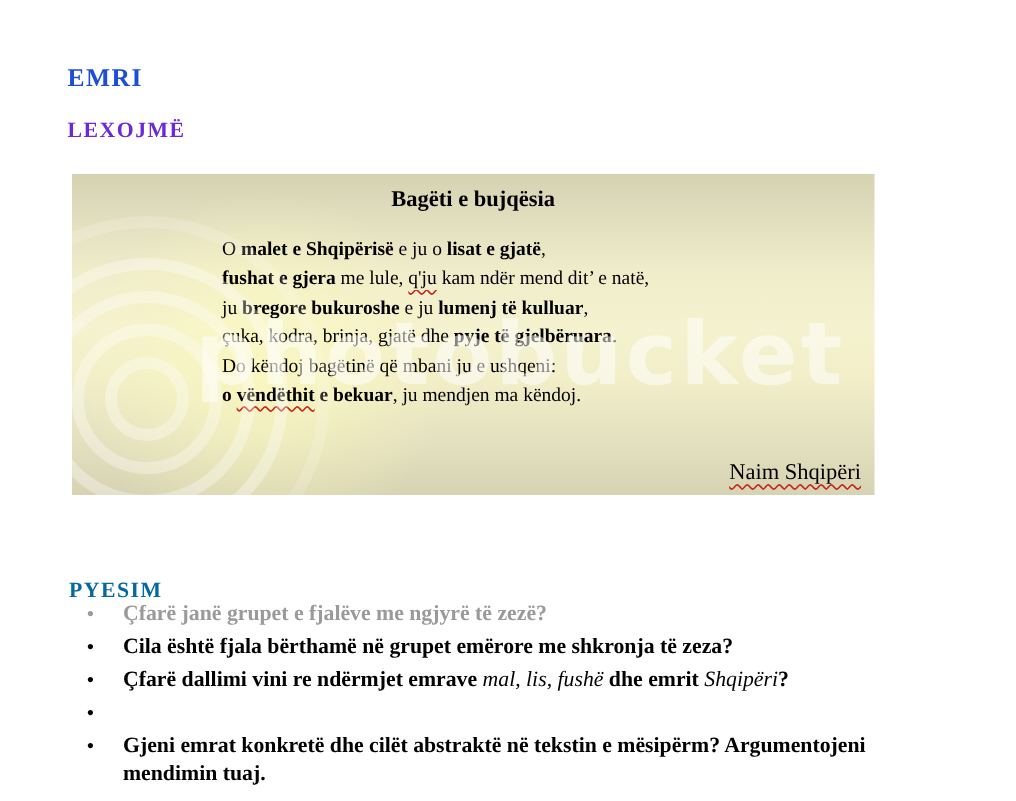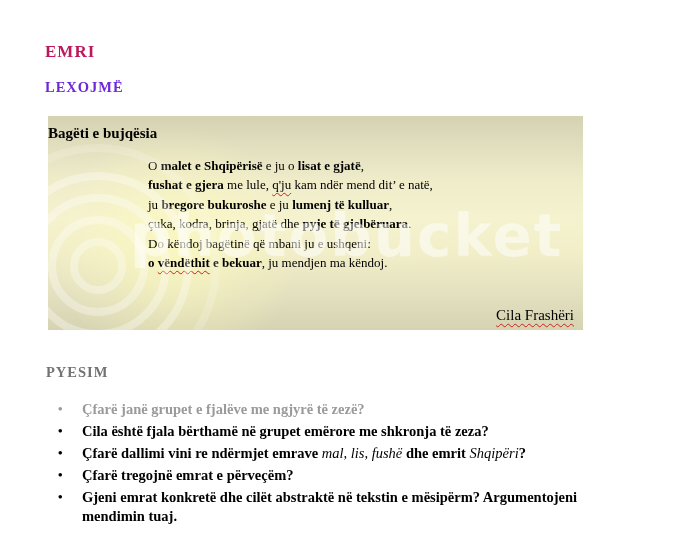--- a/index.html
+++ b/index.html
@@ -1,33 +1,33 @@
 <!DOCTYPE html>
 <html><head>
 <meta charset="utf-8">
 <style>
   html,body{margin:0;padding:0;background:#ffffff;}
   .page{
     position:relative;width:677px;height:534px;overflow:hidden;
     background:#ffffff;font-family:"Liberation Serif",serif;color:#000;
   }
   .h-title{position:absolute;left:45px;top:42px;margin:0;font-size:17px;
-    font-weight:bold;color:#be185d;letter-spacing:1px;}
+    font-weight:bold;color:#1d4ed8;letter-spacing:1px;}
   .h-section{position:absolute;margin:0;font-size:14.5px;font-weight:bold;
     color:#6d28d9;letter-spacing:1px;}
   .h-lexojme{left:45px;top:79px;}
-  .h-pyesim{left:46px;top:364px;color:#737373;}
+  .h-pyesim{left:46px;top:386px;color:#0369a1;}
 
   .poem-box{
     position:absolute;left:48px;top:116px;width:535px;height:214px;overflow:hidden;
     background:
       radial-gradient(circle 170px at 24% 62%, rgba(252,249,190,.75), rgba(252,249,190,0) 72%),
       linear-gradient(180deg,#d5d2b2 0%,#dedbbc 10%,#efecca 30%,#f5f2cf 48%,#f1eec8 64%,#e3e0bf 84%,#d6d3b3 100%);
   }
-  .poem-title{position:relative;z-index:1;margin-top:9px;
+  .poem-title{position:relative;z-index:1;margin-top:9px;text-align:center;
     font-weight:bold;font-size:15px;}
   .poem-body{position:relative;z-index:1;margin:14px 0 0 100px;
     font-size:13px;line-height:19.4px;}
   .poem-author{position:absolute;z-index:1;right:9px;bottom:6px;font-size:15px;
     text-decoration:underline;text-decoration-style:wavy;
     text-decoration-color:#c8231a;text-decoration-thickness:1px;text-underline-offset:3px;}
   .b{font-weight:bold;}
   .i{font-style:italic;font-weight:normal;}
   .sq{text-decoration:underline;text-decoration-style:wavy;
     text-decoration-color:#c8231a;text-decoration-thickness:1px;text-underline-offset:3px;}
@@ -63,21 +63,21 @@
   <div class="poem-box">
     <div class="poem-title">Bagëti e bujqësia</div>
     <div class="poem-body">
         <div><span>O </span><span class="b">malet e Shqipërisë</span><span> e ju o </span><span class="b">lisat e gjatë</span><span>,</span></div>
         <div><span class="b">fushat e gjera</span><span> me lule, </span><span class="sq">q'ju</span><span> kam ndër mend dit’ e natë,</span></div>
         <div><span>ju </span><span class="b">bregore bukuroshe</span><span> e ju </span><span class="b">lumenj të kulluar</span><span>,</span></div>
         <div><span>çuka, kodra, brinja, gjatë dhe </span><span class="b">pyje të gjelbëruara</span><span>.</span></div>
         <div><span>Do këndoj bagëtinë që mbani ju e ushqeni:</span></div>
         <div><span class="b">o </span><span class="b sq">vëndëthit</span><span class="b"> e bekuar</span><span>, ju mendjen ma këndoj.</span></div>
       </div>
-    <div class="poem-author">Cila Frashëri</div>
+    <div class="poem-author">Naim Shqipëri</div>
 
     <div class="wm">
       <div class="ring r5"></div>
       <div class="ring r4"></div>
       <div class="ring r3"></div>
       <div class="ring r2"></div>
       <div class="ring r1"></div>
       <div class="wm-text">photobucket</div>
     </div>
   </div>
@@ -92,21 +92,20 @@
       <li>
         <span class="marker">•</span>
         <span><span>Cila është fjala bërthamë në grupet emërore me shkronja të zeza?</span></span>
       </li>
       <li>
         <span class="marker">•</span>
         <span><span>Çfarë dallimi vini re ndërmjet emrave </span><span class="i">mal, lis, fushë</span><span> dhe emrit </span><span class="i">Shqipëri</span><span>?</span></span>
       </li>
       <li>
         <span class="marker">•</span>
-        <span><span>Çfarë tregojnë emrat e përveçëm?</span></span>
       </li>
       <li>
         <span class="marker">•</span>
         <span><span>Gjeni emrat konkretë dhe cilët abstraktë në tekstin e mësipërm? Argumentojeni mendimin tuaj.</span></span>
       </li>
     </ul>
 
 </div>
 
 </body></html>

